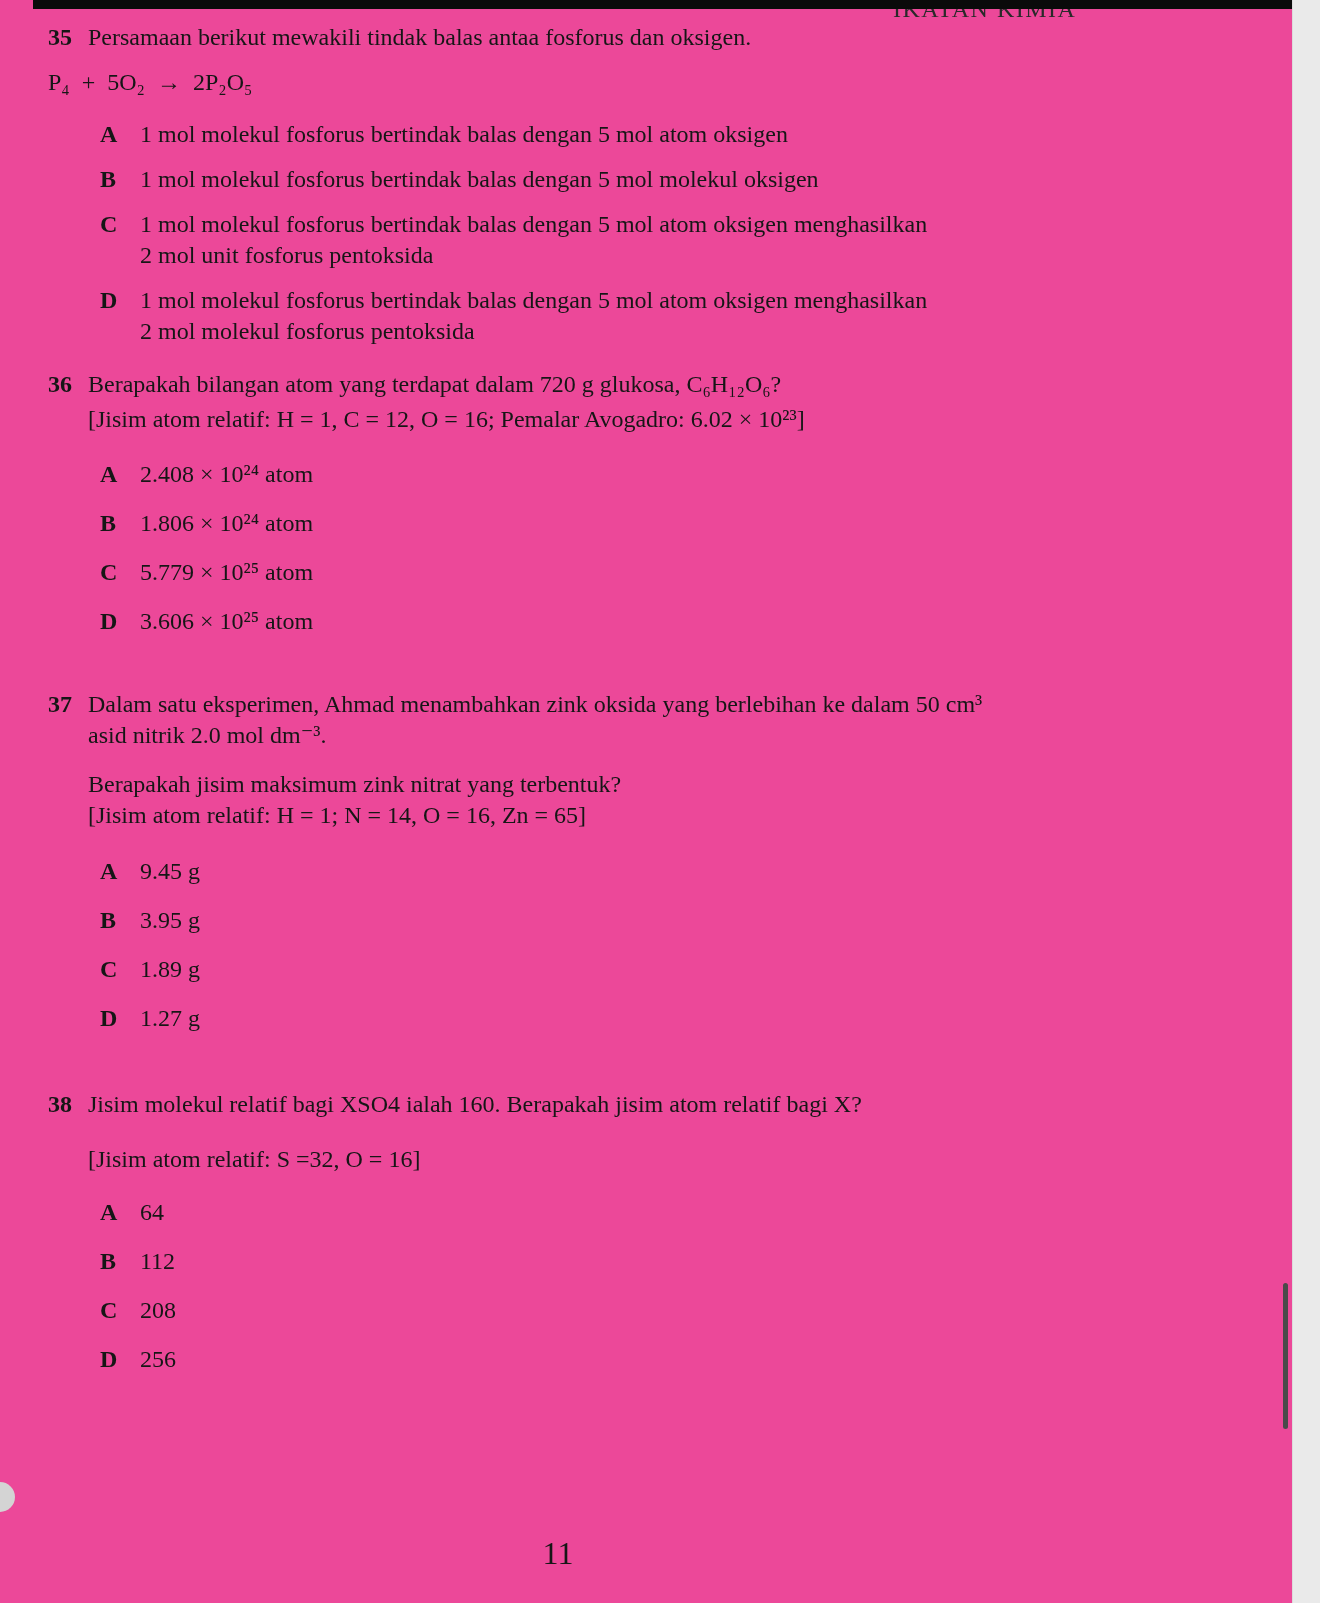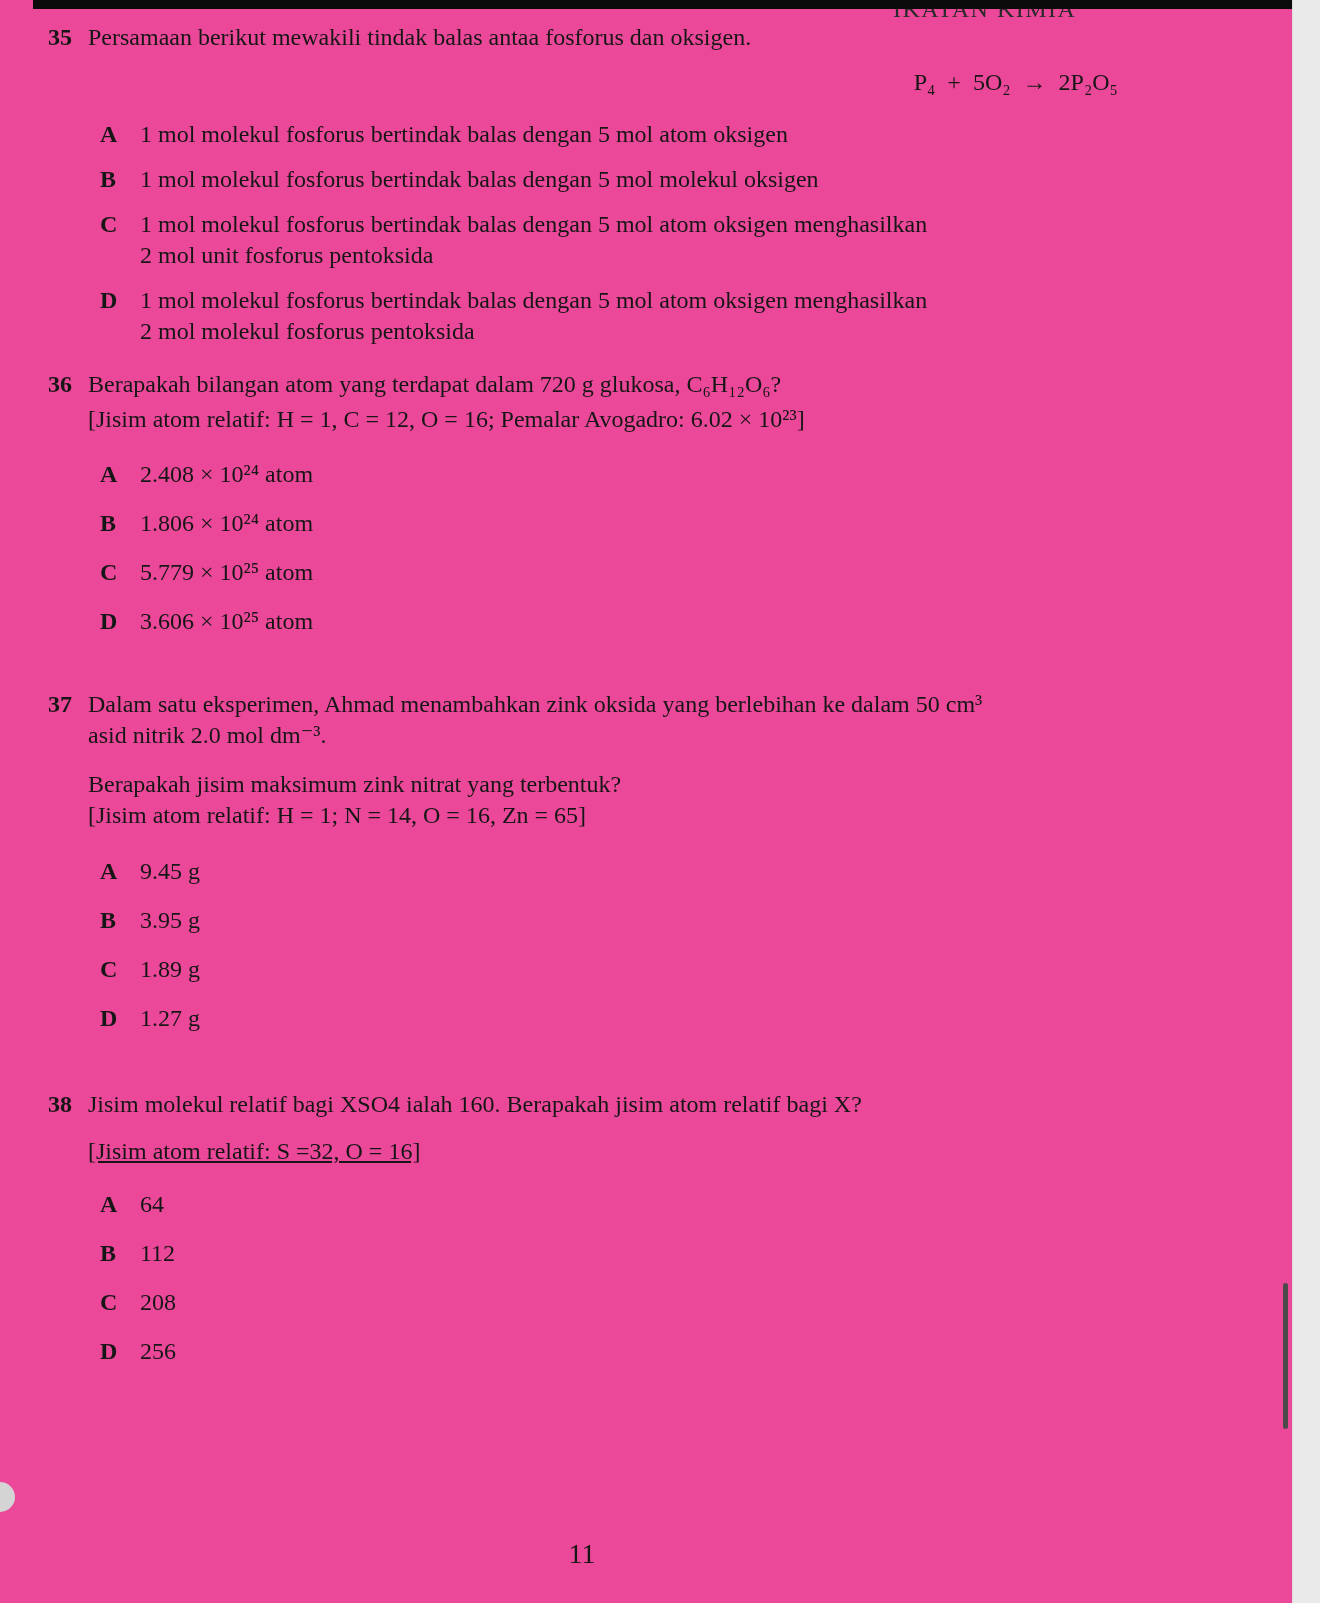--- a/index.html
+++ b/index.html
@@ -12,21 +12,21 @@
   .top-bar { position:absolute; top:0; left:33px; width:1259px; height:9px; background:#0a0a0a; z-index:4; }
   .header-clip { position:absolute; top:9px; left:893px; width:210px; height:14px; overflow:hidden; }
   .header-text { margin-top:-13px; font-size:24px; line-height:26px; letter-spacing:1.5px; white-space:nowrap; color:#2a2a2a; }
 
   .content { position:absolute; top:22px; left:48px; width:1070px; }
 
   .q-row { display:flex; }
   .q-num { font-weight:700; width:27px; flex:none; margin-right:13px; }
   .q-text { flex:1; white-space:pre-line; }
 
-  .equation { text-align:right; margin-top:14px; white-space:pre; }
+  .equation { text-align:left; margin-top:14px; white-space:pre; }
   .q-prompt { margin-left:40px; white-space:pre-line; }
   .q-note { margin-left:40px; white-space:pre-line; }
 
   .options { margin-left:52px; }
   .option { display:flex; }
   .opt-letter { font-weight:700; width:22px; flex:none; margin-right:18px; }
   .opt-text { white-space:pre-line; }
 
   
   .q35 .q-prompt { margin-top:17px; }
@@ -38,25 +38,25 @@
   .q36 .options { margin-top:24px; }
   .q36 .option + .option { margin-top:18px; }
 
   .q37 { margin-top:52px; }
   .q37 .q-prompt { margin-top:18px; }
   .q37 .q-note { margin-top:0; }
   .q37 .options { margin-top:25px; }
   .q37 .option + .option { margin-top:18px; }
 
   .q38 { margin-top:55px; }
-  .q38 .q-note { margin-top:16px;text-decoration:underline; }
+  .q38 .q-note { margin-top:24px; }
   .q38 .options { margin-top:22px; }
   .q38 .option + .option { margin-top:18px; }
 
-  .page-number { position:absolute; left:582px; top:1538px; transform:translateX(-50%); font-size:28px; }
+  .page-number { position:absolute; left:558px; top:1538px; transform:translateX(-50%); font-size:32px; }
 
   .scroll-track { position:absolute; top:0; right:0; width:28px; height:1603px; background:#eaeaea; border-left:1px solid #dcdcdc; }
   .scroll-thumb { position:absolute; top:1283px; right:32px; width:5px; height:146px; background:#4a4a4a; border-radius:3px; z-index:6; }
   .partial-fab { position:absolute; left:-15px; top:1482px; width:30px; height:30px; border-radius:50%; background:#d4d4d4; }
 </style>
 </head>
 <body>
 
 <div class="page">
 

